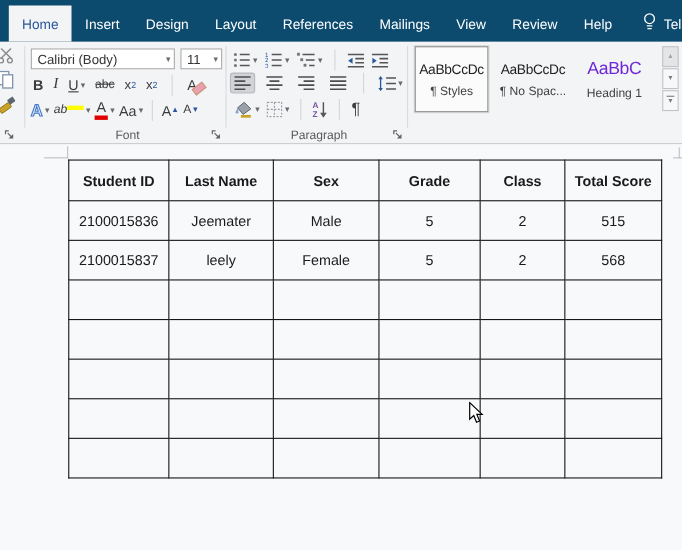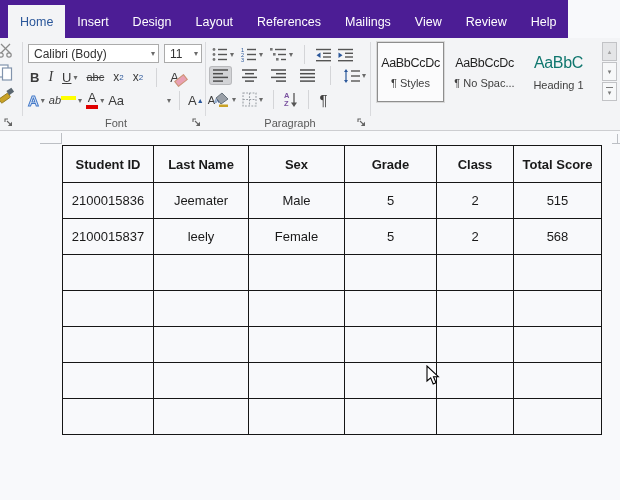--- a/index.html
+++ b/index.html
@@ -1,21 +1,21 @@
 <!DOCTYPE html>
 <html><head>
 <meta charset="utf-8">
 <style>
   * { margin:0; padding:0; box-sizing:border-box; }
   html,body { width:620px; height:500px; }
   body { font-family:"Liberation Sans", sans-serif; background:#f8f9fb; }
   .screen { position:relative; width:620px; height:500px; overflow:hidden; background:#f8f9fb; }
 
   
-  .tabbar { position:absolute; top:0; left:0; width:568px; height:38px; background:#4c1d95;
+  .tabbar { position:absolute; top:0; left:0; width:620px; height:38px; background:#0c4a6e;
             display:flex; align-items:flex-end; padding-left:8px; overflow:hidden; }
   .tab { height:33px; display:flex; align-items:center; padding:0 12px; color:#fff;
          font-size:12.5px; white-space:nowrap; cursor:default; }
   .tab.active { background:#f3f4f6; color:#2b579a; }
   .tellme { height:33px; display:flex; align-items:center; gap:6px; color:#fff;
             font-size:12.5px; padding:0 2px 0 14px; margin-left:2px; white-space:nowrap; }
 
   
   .ribbon { position:absolute; top:38px; left:0; width:620px; height:93px; background:#f3f4f6;
             border-bottom:1px solid #cdced1; }
@@ -63,21 +63,21 @@
   .alignbox.sel { background:#d2d3d6; box-shadow:0 0 0 1px #b8b9bc; }
 
   
   .stygrp { position:absolute; left:371px; top:0; width:249px; height:113px; }
   .stycards { position:absolute; left:6px; top:4px; display:flex; gap:7px; }
   .stycard { width:67px; height:60px; display:flex; flex-direction:column; align-items:center;
              justify-content:center; gap:7px; overflow:hidden; }
   .stycard.sel { background:#fbfbfc; border:1px solid #8e8e8e; box-shadow:0 0 0 1px #d9d9d9; }
   .stycard .sample { font-size:12.5px; color:#1f1f1f; white-space:nowrap; letter-spacing:-0.3px; }
   .stycard .sname { font-size:11px; color:#414141; white-space:nowrap; }
-  .stycard.h1 .sample { font-size:16px; color:#0f766e; }
+  .stycard.h1 .sample { font-size:16px; color:#6d28d9; }
   .styscroll { position:absolute; right:3px; top:4px; width:15px; display:flex;
                flex-direction:column; gap:1px; }
   .sbtn { height:19px; border:1px solid #c2c3c6; background:#f7f8f9; display:flex;
           flex-direction:column; align-items:center; justify-content:center; font-size:7px;
           color:#7b7b7b; line-height:1; }
   .sbtn.dis { background:#e4e5e7; color:#a2a2a2; }
   .sbtn .mline { width:7px; height:1px; background:#7b7b7b; margin-bottom:1px; }
 
   
   .doc { position:absolute; top:132px; left:0; width:620px; height:368px; background:#f8f9fb; }
@@ -193,21 +193,21 @@
           </span>
           <span class="dd">▾</span>
         </span>
         <span class="btn">
           <span class="fc">
             <span class="t">A</span>
             <span class="bar" style="background:#e00000;"></span>
           </span>
           <span class="dd">▾</span>
         </span>
-        <span class="btn" style="font-size:13px;gap:41px;">
+        <span class="btn" style="font-size:13px;">
           <span>Aa</span>
           <span class="dd">▾</span>
         </span>
         <span class="msep"></span>
         <span class="btn growA">
           <span>A</span>
             <span class="tri">▲</span>
         </span>
         <span class="btn growA shrinkA">
           <span>A</span>

